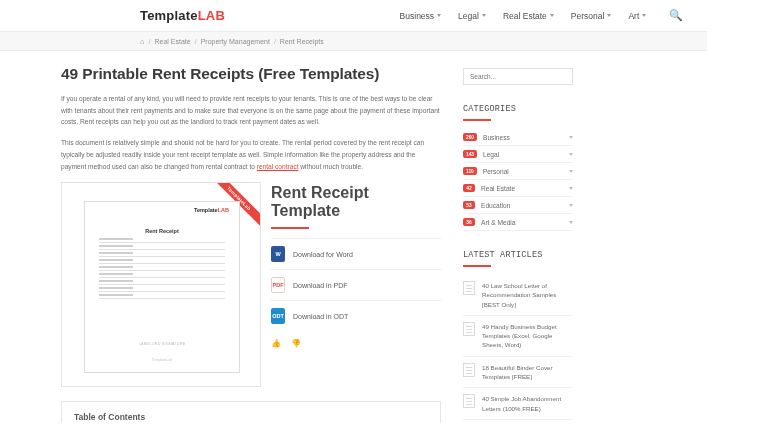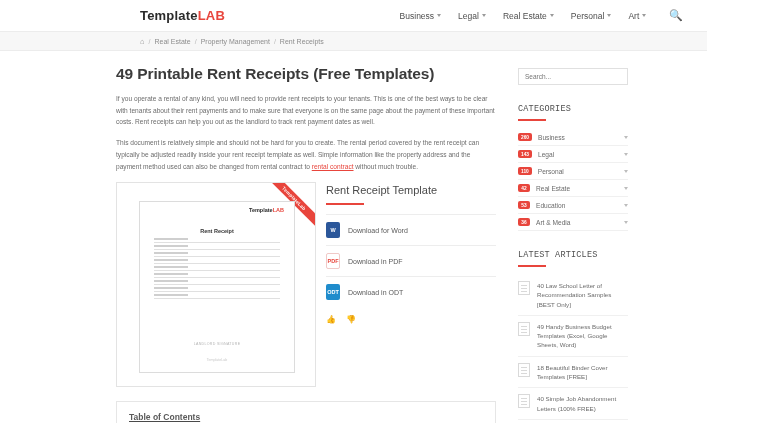--- a/index.html
+++ b/index.html
@@ -79,21 +79,21 @@
   .crumbbar .sep { color: #b8b8b8; }
   .crumbbar .current { color: #8d8d8d; }
 
   
   .content {
     display: flex;
     padding: 14px 0 0 0;
   }
   .main {
     width: 380px;
-    margin-left: 116px;
+    margin-left: 61px;
   }
   .sidebar {
     width: 110px;
     margin-left: 22px;
   }
 
   h1.title {
     font-size: 15.5px;
     font-weight: 700;
     color: #3b3b3b;
@@ -183,24 +183,24 @@
     color: #fff;
     font-size: 4.6px;
     text-align: center;
     padding: 2px 0;
     letter-spacing: .3px;
     font-weight: 700;
   }
 
   .dl-panel { flex: 1; padding-top: 2px; }
   .dl-title {
-    font-size: 11px;
+    font-size: 16px;
     color: #4a4a4a;
     margin: 0 0 7px 0;
-    font-weight: 400;
+    font-weight: 700;
   }
   .dl-underline {
     width: 38px; height: 2px;
     background: #e8453c;
     margin-bottom: 9px;
   }
   .dl-item {
     display: flex;
     align-items: center;
     gap: 8px;
@@ -235,21 +235,20 @@
   .votes span { cursor: pointer; }
 
   
   .toc {
     margin-top: 14px;
     border: 1px solid #e6e6e6;
     border-bottom: none;
     padding: 10px 12px 6px 12px;
     height: 22px;
     overflow: hidden;
-    text-decoration: underline;
   }
   .toc h3 {
     margin: 0;
     font-size: 8.5px;
     color: #5a5a5a;
     font-weight: 700;
   }
 
   
   .search-box {

